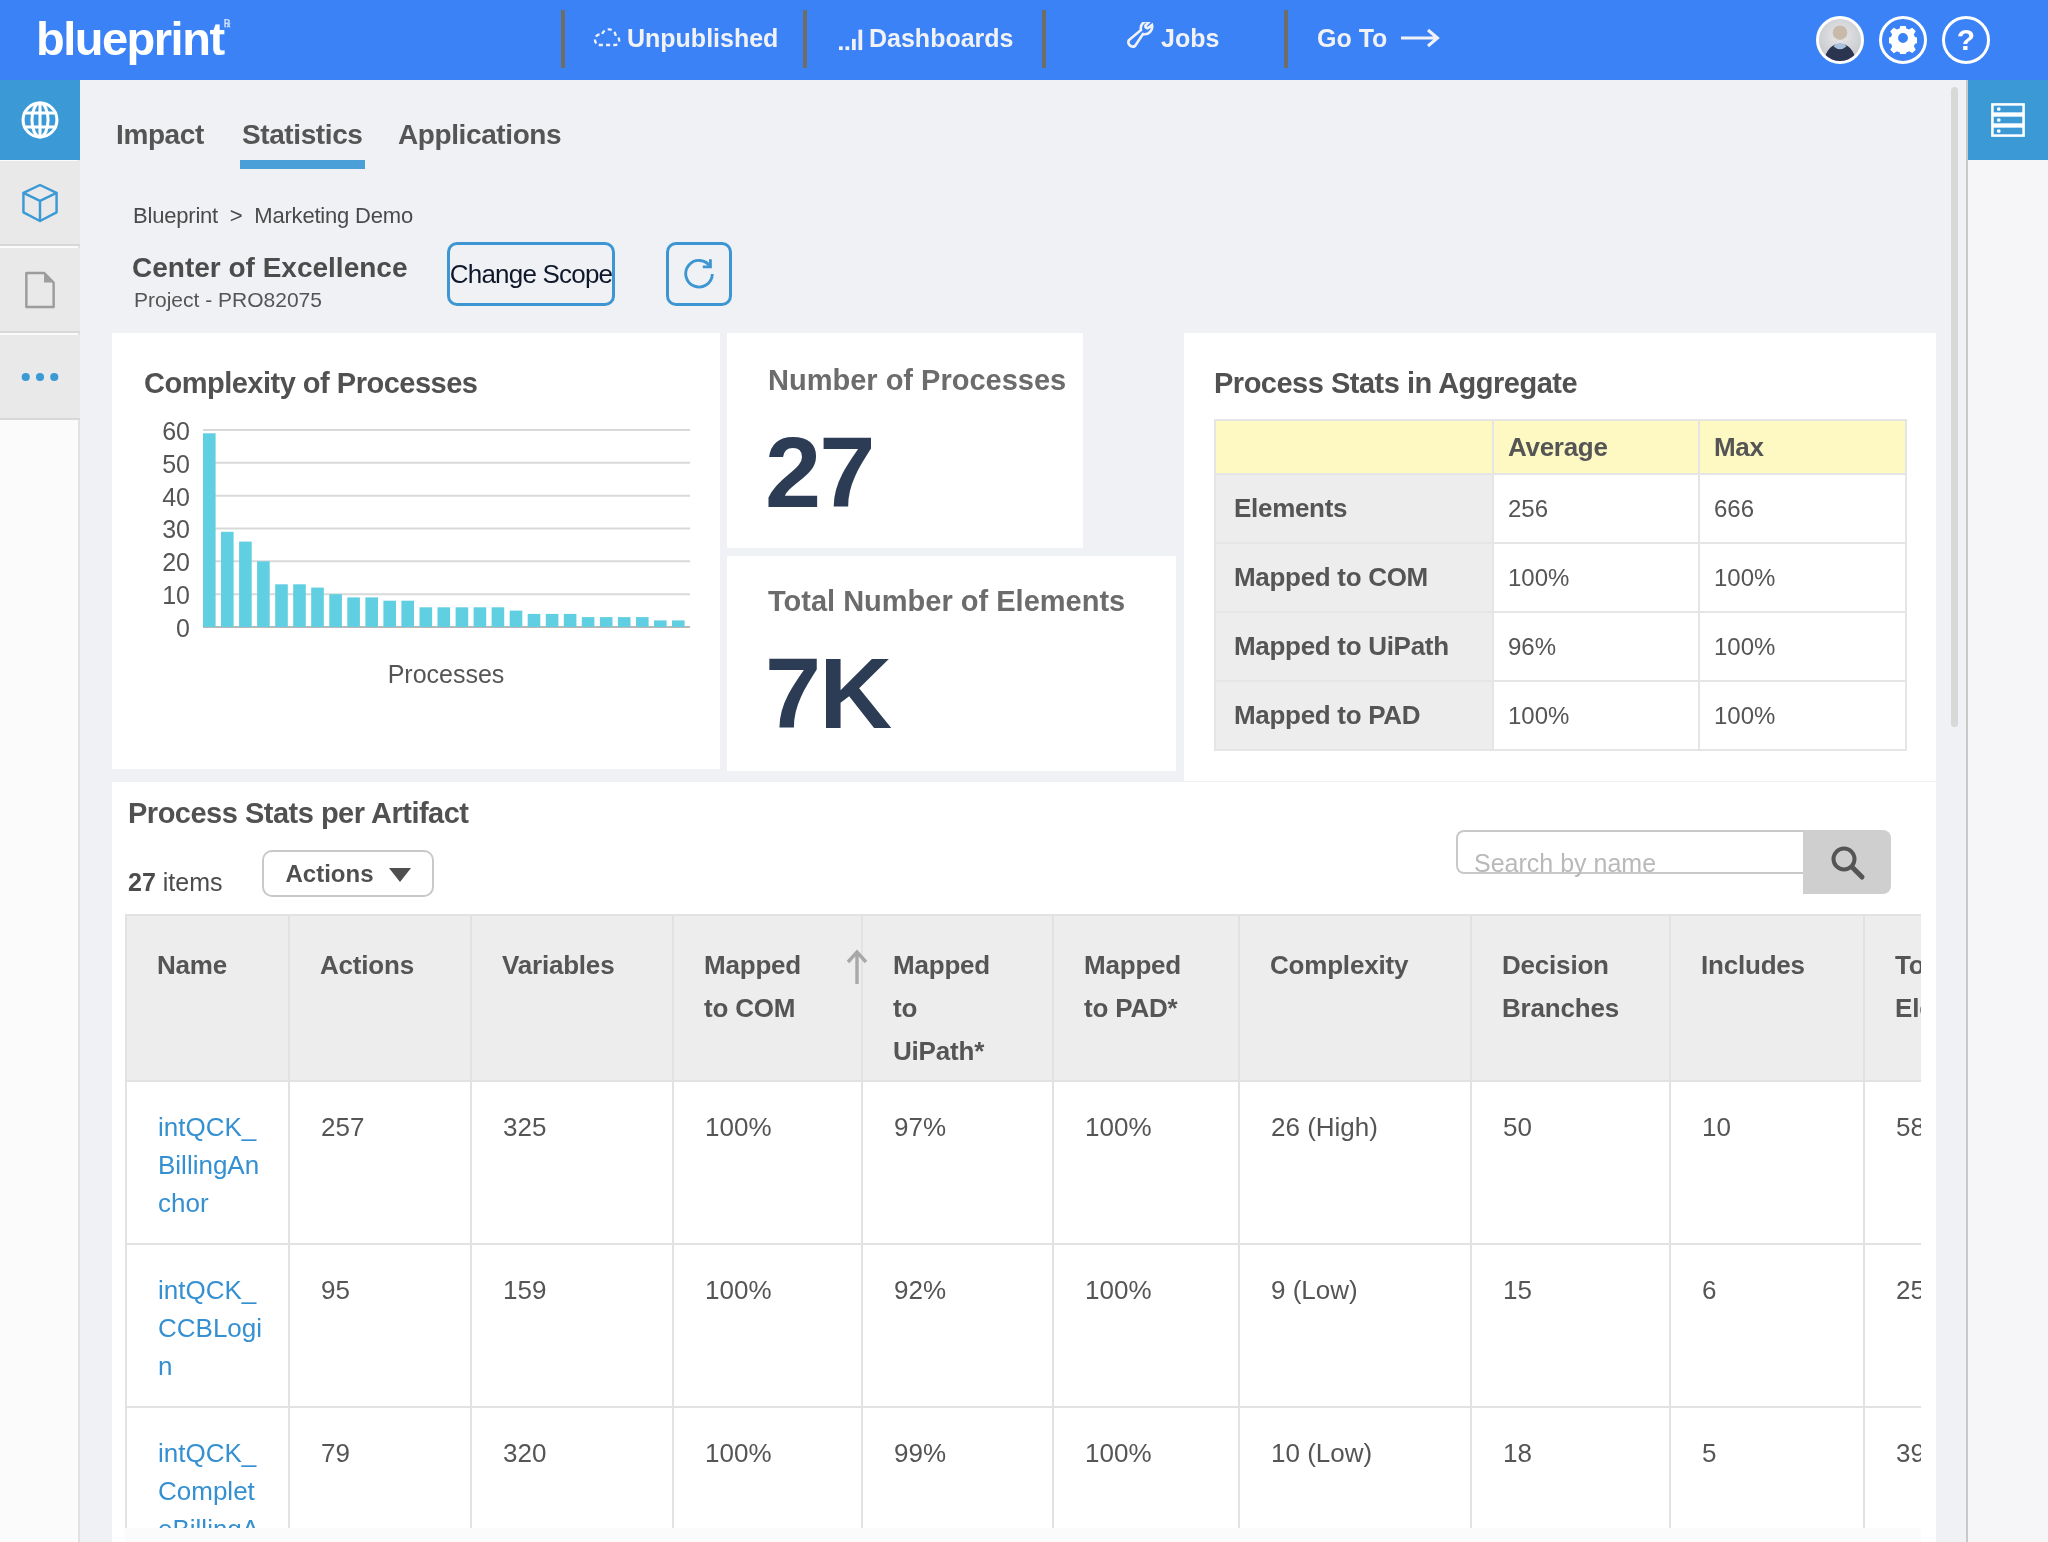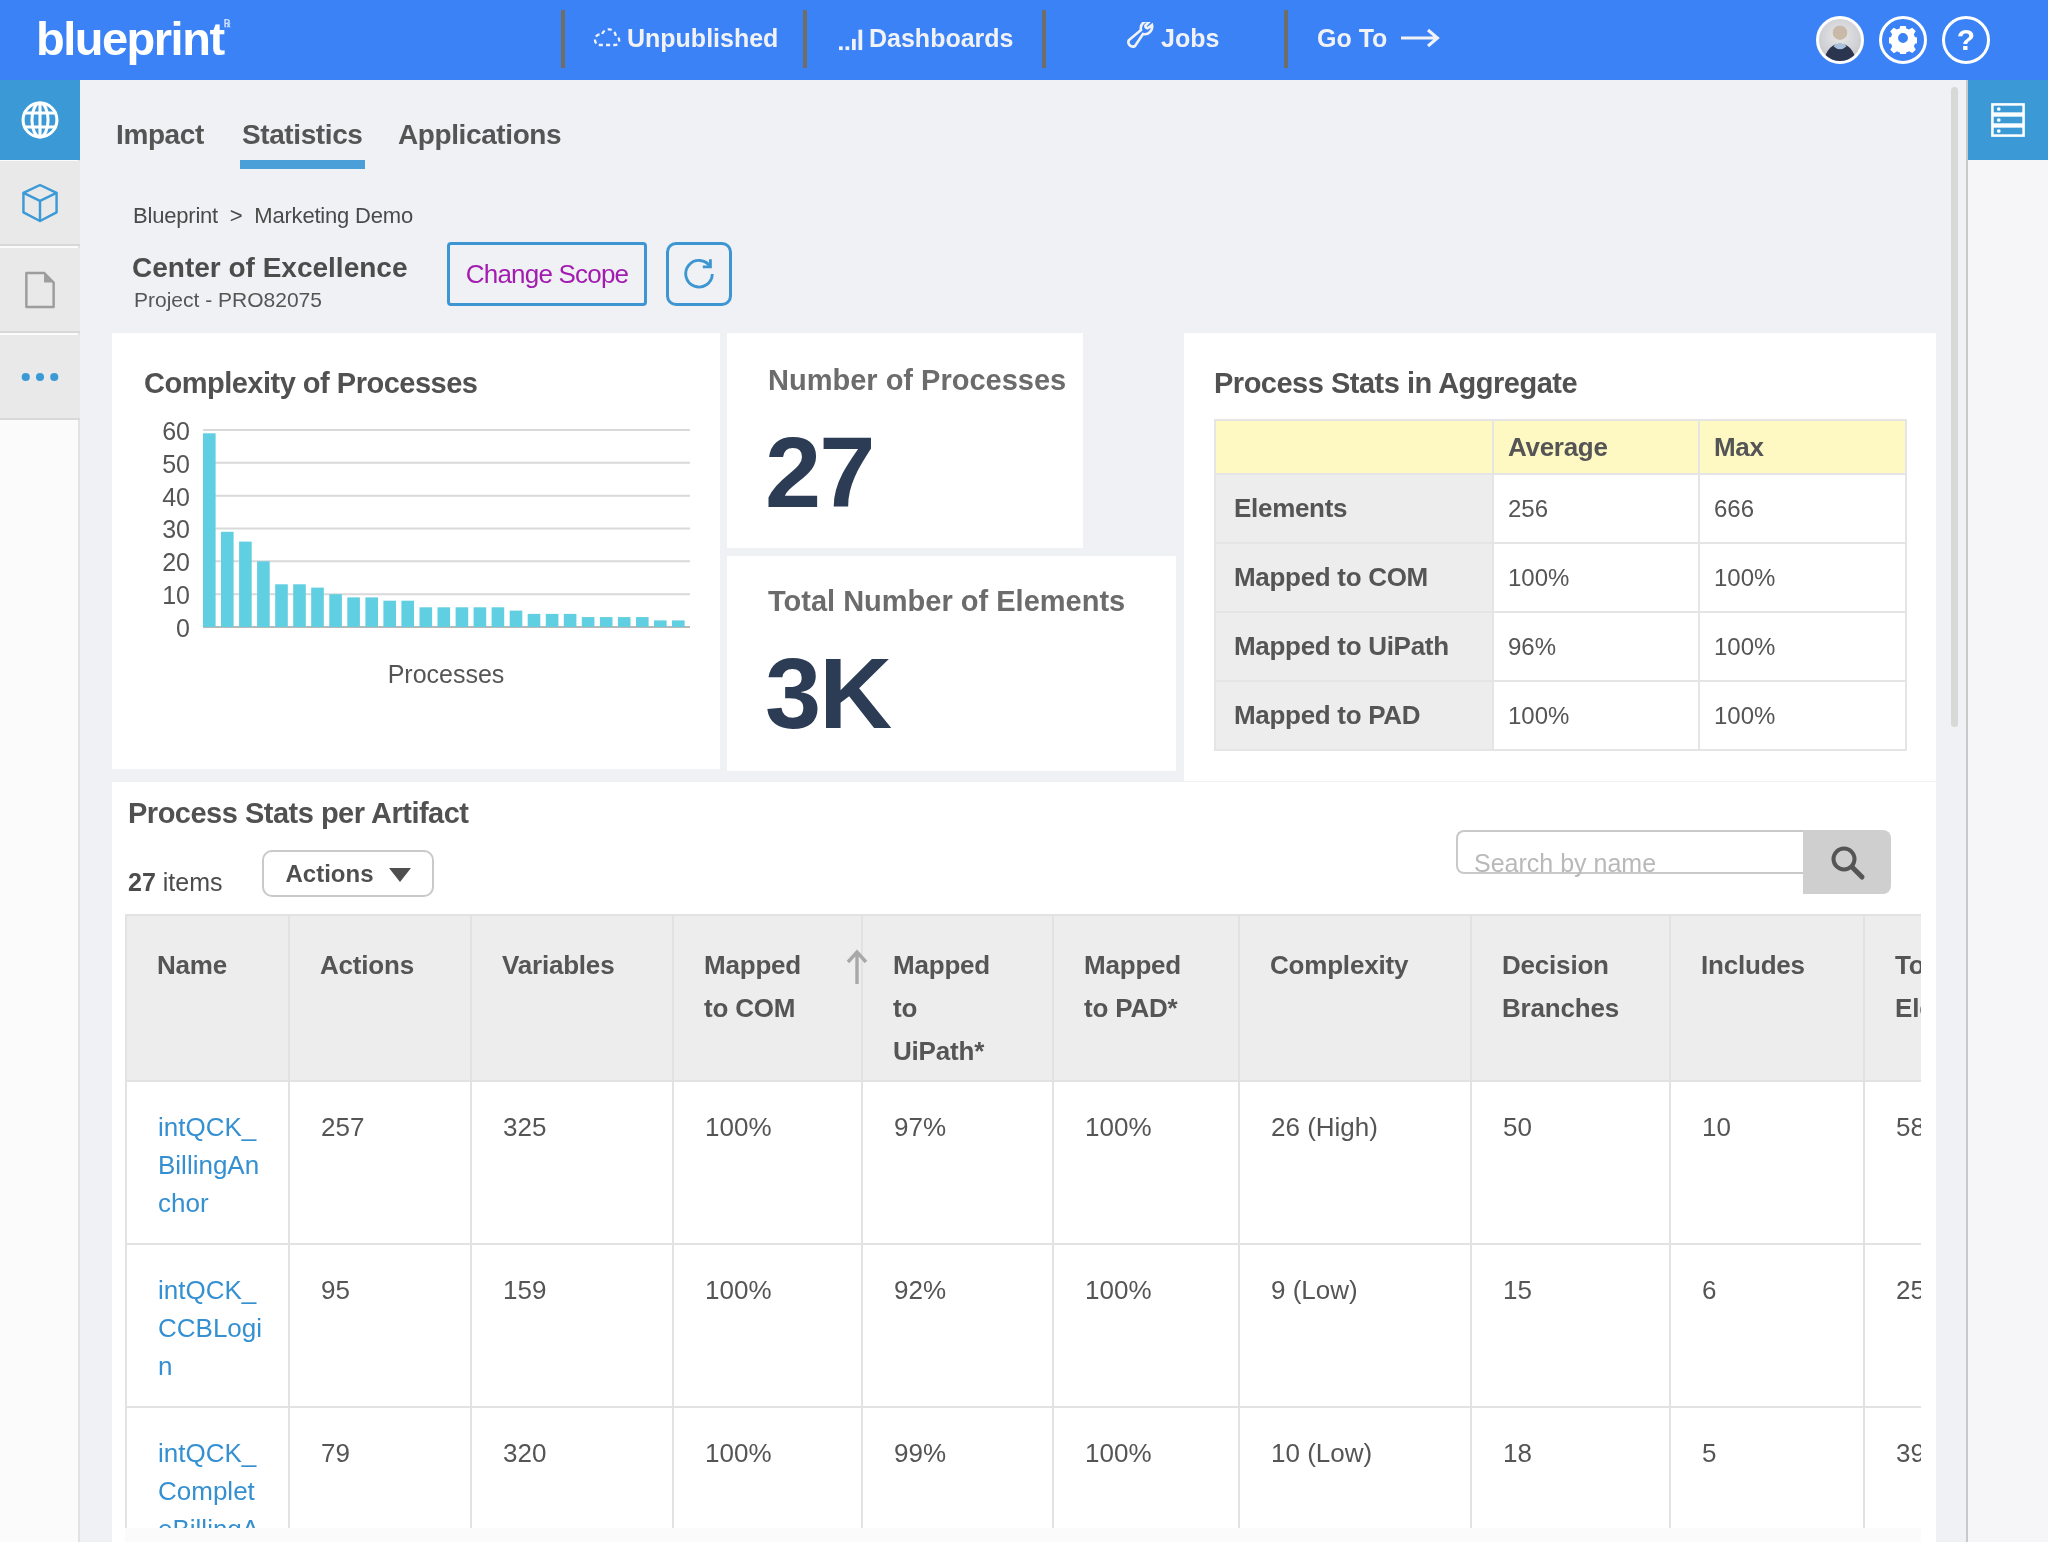--- a/index.html
+++ b/index.html
@@ -29,22 +29,22 @@
   #rrail { left:1966px; top:80px; width:82px; height:1462px; background:#f6f6f8; border-left:2px solid #c9c9c9; }
   #rrail-active { left:1968px; top:80px; width:80px; height:80px; background:#3b9ad6; display:flex; align-items:center; justify-content:center; }
   #vscroll { left:1951px; top:87px; width:7px; height:640px; background:#d8d8d8; border-radius:4px; }
 
   
   .tab { position:absolute; top:119px; font-size:28px; font-weight:700; color:#555; letter-spacing:-0.4px; }
   #tabline { left:240px; top:160px; width:125px; height:9px; background:#4a9fd8; }
   #crumbs { left:133px; top:203px; font-size:22px; color:#4a4a4a; letter-spacing:-0.2px; }
   #h1 { left:132px; top:252px; font-size:28px; font-weight:700; color:#4c4c4c; }
   #proj { left:134px; top:288px; font-size:21px; color:#555; }
-  #btn-scope { left:447px; top:242px; width:200px; height:64px; border:3px solid #3d96d2; border-radius:4px;
-               color:#a21caf; font-size:26px; letter-spacing:-0.8px; white-space:nowrap; display:flex; align-items:center; justify-content:center; background:#fff0; }
+  #btn-scope { left:447px; top:242px; width:168px; height:64px; border:3px solid #3d96d2; border-radius:10px;
+               color:#0f172a; font-size:26px; letter-spacing:-0.8px; white-space:nowrap; display:flex; align-items:center; justify-content:center; background:#fff0; }
   #btn-refresh { left:666px; top:242px; width:66px; height:64px; border:3px solid #3d96d2; border-radius:10px;
                display:flex; align-items:center; justify-content:center; }
 
   
   .card { position:absolute; background:#fff; }
   #cardA { left:112px; top:333px; width:608px; height:436px; }
   #cardB { left:727px; top:333px; width:356px; height:215px; }
   #cardC { left:727px; top:556px; width:449px; height:215px; }
   #cardD { left:1184px; top:333px; width:752px; height:448px; }
   .ctitle { font-size:29px; font-weight:700; color:#515151; letter-spacing:-0.5px; }
@@ -248,21 +248,21 @@
     <text x="334" y="350" font-size="25" fill="#555" text-anchor="middle" font-family="Liberation Sans, sans-serif">Processes</text>
   </svg>
 </div>
 
 <div id="cardB" class="card">
   <div class="ctitle2" style="position:absolute; left:41px; top:31px;">Number of Processes</div>
   <div class="bignum" style="position:absolute; left:38px; top:82px;">27</div>
 </div>
 <div id="cardC" class="card">
   <div class="ctitle2" style="position:absolute; left:41px; top:29px;">Total Number of Elements</div>
-  <div class="bignum" style="position:absolute; left:38px; top:80px;">3K</div>
+  <div class="bignum" style="position:absolute; left:38px; top:80px;">7K</div>
 </div>
 
 <div id="cardD" class="card">
   <div class="ctitle" style="position:absolute; left:30px; top:34px;">Process Stats in Aggregate</div>
   <table id="aggt">
     <tbody>
         <tr style="height:54px;">
           <td class="hdr" style="width:278px;"></td>
           <td class="hdr" style="width:206px;">Average</td>
           <td class="hdr" style="width:207px;">Max</td>

